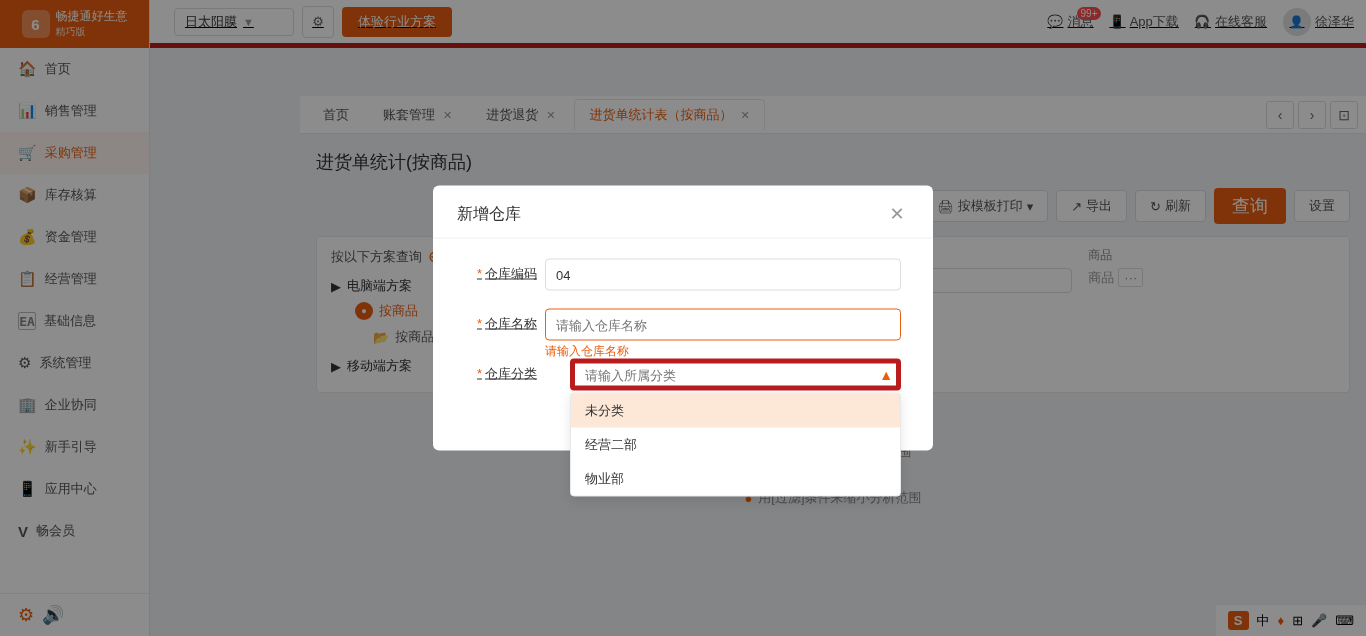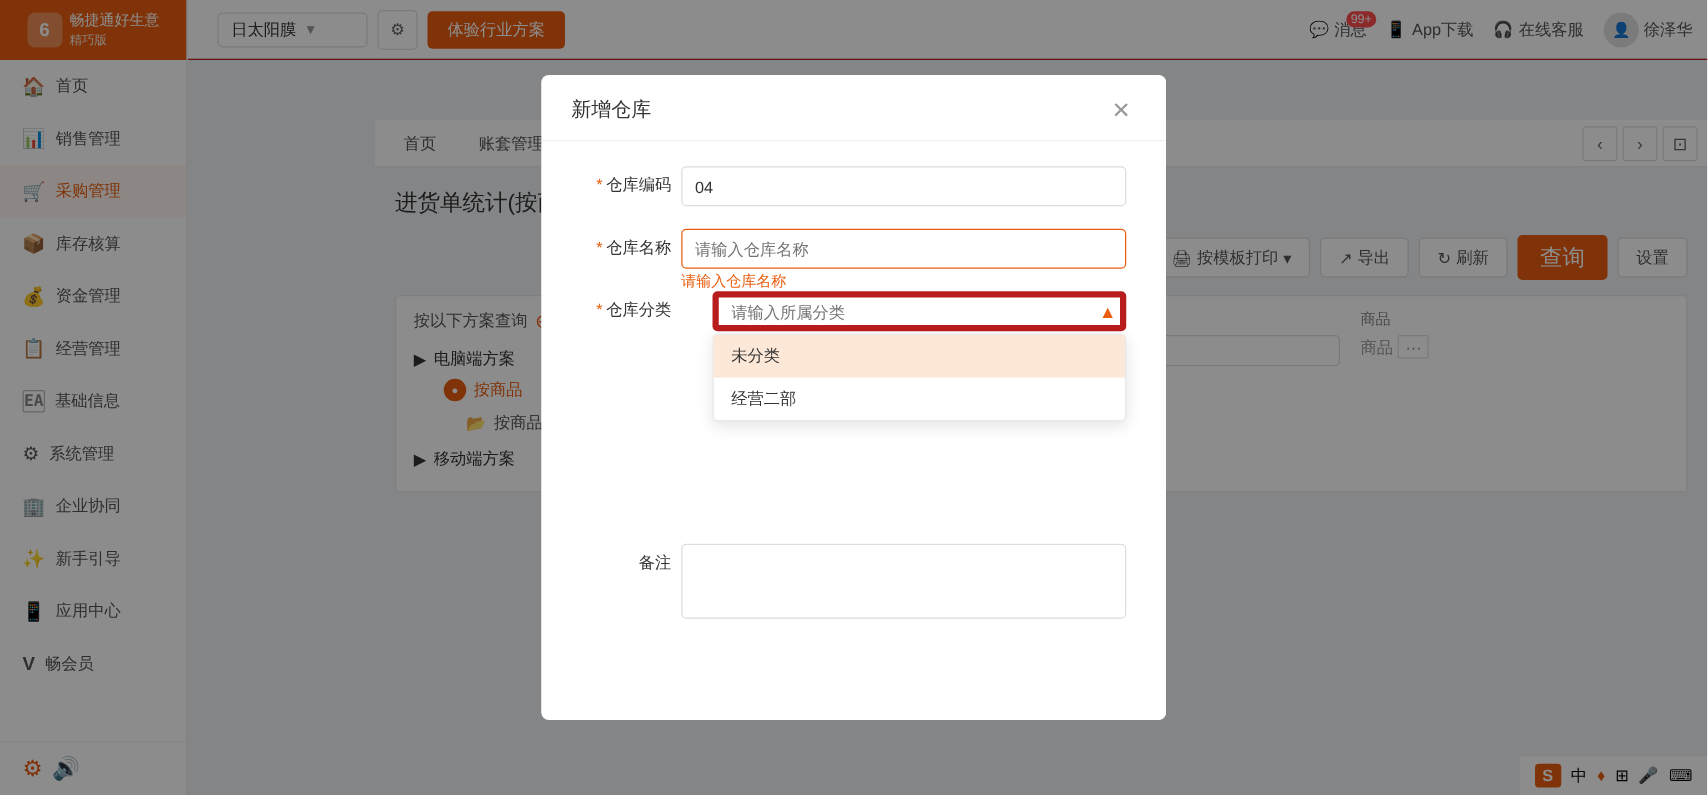--- a/index.html
+++ b/index.html
@@ -5,23 +5,24 @@
     * { box-sizing: border-box; margin: 0; padding: 0; }
     body { font-family: 'Microsoft YaHei', Arial, sans-serif; font-size: 13px; background: #f0f2f5; overflow: hidden; }
 
     
     .topbar {
       height: 48px;
       background: #fff;
       display: flex;
       align-items: center;
       padding: 0 12px;
-      border-bottom: 1px solid #b91c1c;
+      border-bottom: 5px solid #b91c1c;
       position: relative;
       z-index: 10;
+      text-decoration: underline;
     }
     .topbar-center {
       flex: 1;
       display: flex;
       align-items: center;
       gap: 8px;
       padding-left: 12px;
     }
     .store-selector {
       display: flex; align-items: center;
@@ -260,20 +261,21 @@
       display: flex; align-items: flex-start;
       margin-bottom: 18px;
       position: relative;
     }
     .form-label {
       width: 80px; font-size: 13px; color: #333;
       padding-top: 6px;
       flex-shrink: 0;
       text-align: right;
       padding-right: 8px;
+      text-decoration: underline;
     }
     .form-label.required::before {
       content: '*';
       color: #e95e0f;
       margin-right: 3px;
     }
     .form-control-wrap { flex: 1; position: relative; }
     .form-input {
       width: 100%;
       height: 32px;
@@ -613,30 +615,27 @@
         <input class="category-input" type="text" placeholder="请输入所属分类" style="">
         <span class="category-arrow">▲</span>
         
         <div class="dropdown-list">
           <div class="dropdown-item highlighted">
             <span>未分类</span>
           </div>
           <div class="dropdown-item">
             <span>经营二部</span>
           </div>
+          <div class="dropdown-item">
+            <span>物业部</span>
+          </div>
         </div>
       </div>
     </div>
 
-    <div class="form-row" style="margin-top:170px;">
-      <span class="form-label">备注</span>
-      <div class="form-control-wrap">
-        <textarea class="form-textarea" style=""></textarea>
-      </div>
-    </div>
   </div>
 </div>
 
 <div class="statusbar">
   <span style="background:#e95e0f;color:#fff;padding:2px 6px;border-radius:3px;font-weight:bold;font-size:13px;">S</span>
   <span style="cursor:pointer;">中</span>
   <span style="color:#e95e0f;">♦</span>
   <span style="cursor:pointer;">⊞</span>
   <span style="cursor:pointer;">🎤</span>
   <span style="cursor:pointer;">⌨</span>

